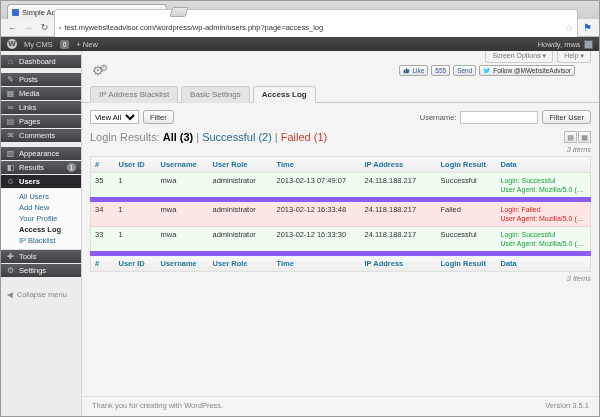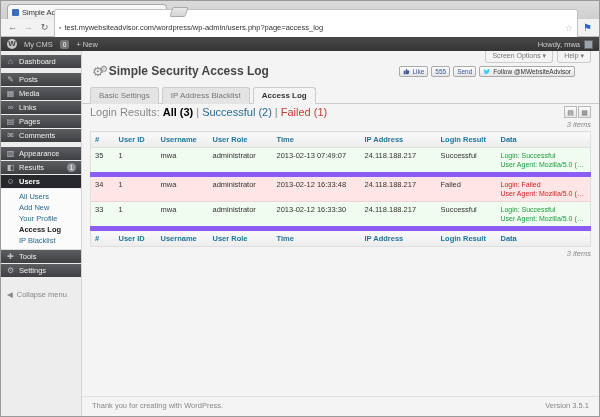--- a/index.html
+++ b/index.html
@@ -192,45 +192,55 @@
 
     <div class="main">
 
       <div class="screen-meta">
         <span class="meta-tab"><span>Screen Options</span> ▾</span>
         <span class="meta-tab"><span>Help</span> ▾</span>
       </div>
 
       <div class="title-row">
         <span class="gearwrap">⚙<span class="g2">⚙</span></span>
-        <h1 class="ptitle">Simple Security Access Log</h1>
         <div class="social">
           <span class="sbtn">
             <svg width="7" height="7" viewBox="0 0 10 10">
                 <path d="M1 4h2v5H1zM3.5 4.2 5 1c.8 0 1.2.5 1.1 1.2L5.8 3.5h2.4c.6 0 1 .6.8 1.2L8.3 8c-.2.6-.6 1-1.2 1H3.5z" fill="#3b5998"></path>
               </svg>
             <span>Like</span>
           </span>
           <span class="sbtn">555</span>
           <span class="sbtn">Send</span>
           <span class="sbtn tw">
             <svg width="8" height="7" viewBox="0 0 12 10">
                 <path d="M11 1.5c-.4.2-.8.3-1.2.4A2.1 2.1 0 0 0 6.2 3.8 6 6 0 0 1 1.3.9 2.1 2.1 0 0 0 2 3.7c-.3 0-.7-.1-1-.2 0 1 .7 1.9 1.7 2.1-.3.1-.6.1-1 .1.3.8 1 1.4 2 1.4A4.2 4.2 0 0 1 .5 8c.9.6 2 .9 3.2.9 3.8 0 5.9-3.2 5.9-5.9v-.3c.4-.3.8-.7 1-1.1z" fill="#33ccff"></path>
               </svg>
             <span>Follow @MWebsiteAdvisor</span>
           </span>
         </div>
       </div>
 
       <div class="tabs-nav">
+        <span class="nav-tab">IP Address Blacklist</span>
         <span class="nav-tab">Basic Settings</span>
-        <span class="nav-tab">IP Address Blacklist</span>
         <span class="nav-tab active">Access Log</span>
       </div>
 
+      <div class="toolbar">
+        <select class="viewsel">
+          <option>View All</option>
+        </select>
+        <button class="wbtn">Filter</button>
+        <span class="tb-right">
+          <span class="lbl">Username:</span>
+          <input class="userin" type="text" style="">
+          <button class="wbtn">Filter User</button>
+        </span>
+      </div>
 
       <div class="subsub-row">
         <span class="subsub">
           <span>Login Results:</span>
           <span class="ss-all">All (3)</span>
           <span>|</span>
           <span class="ss-link">Successful (2)</span>
           <span>|</span>
           <span class="ss-fail">Failed (1)</span>
         </span>

